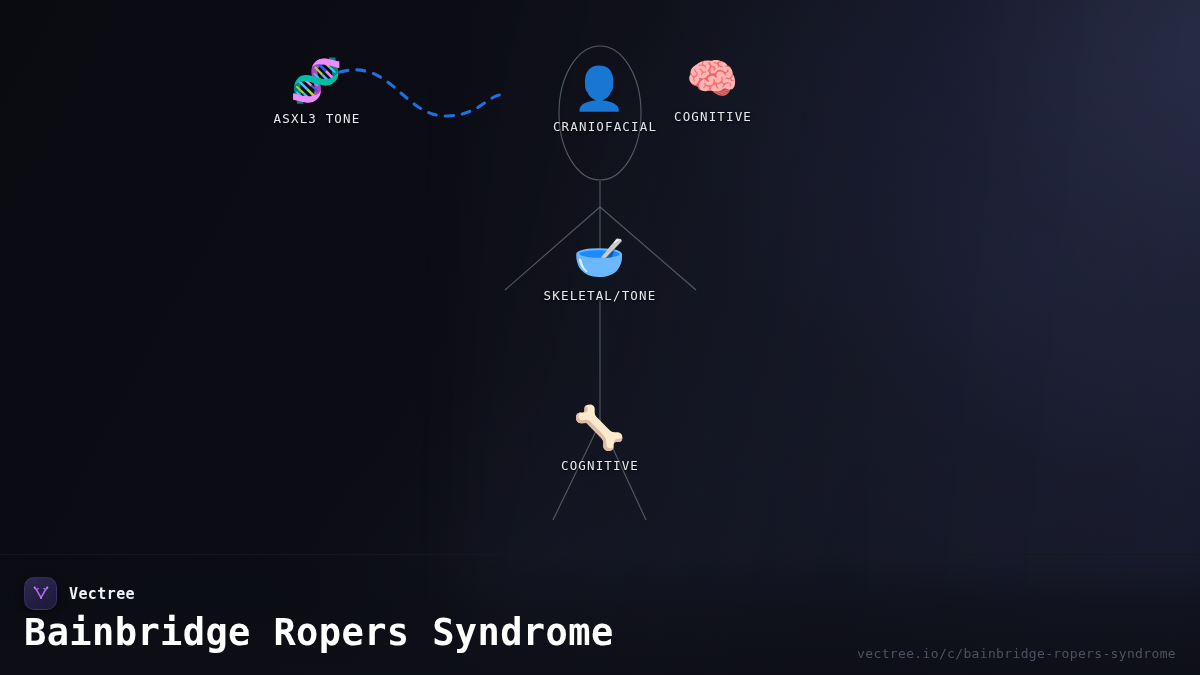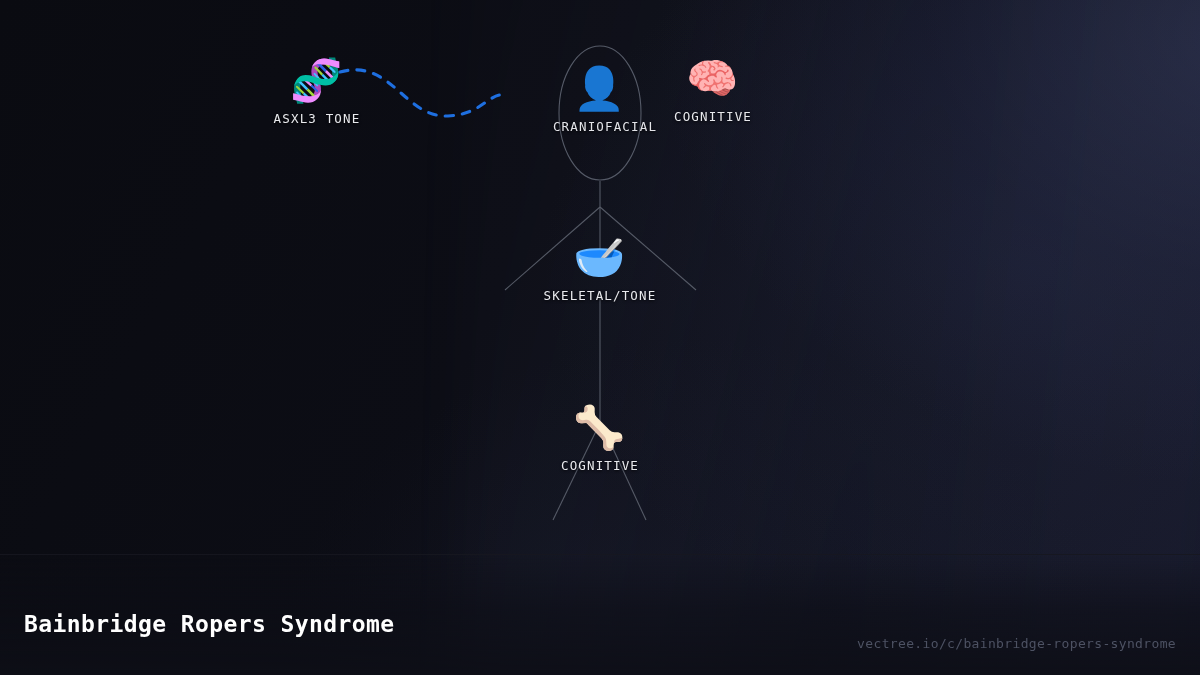--- a/index.html
+++ b/index.html
@@ -96,29 +96,29 @@
   }
   #brand-name {
     font-size:15px;
     font-weight:700;
     color:#f2f3f6;
     letter-spacing:0.4px;
   }
   #page-title {
     position:absolute;
     left:24px; top:56px;
-    font-size:23px;
+    font-size:37px;
     font-weight:700;
     color:#ffffff;
     letter-spacing:0.4px;
     white-space:nowrap;
   }
   #footer-url {
     position:absolute;
-    right:24px; bottom:24px;
+    right:24px; bottom:14px;
     font-size:13px;
     color:#4d5263;
     letter-spacing:0.35px;
     white-space:nowrap;
   }
 </style>
 </head>
 <body>
 
 <div id="stage">
@@ -162,19 +162,32 @@
     <div class="node-label">SKELETAL/TONE</div>
   </div>
 
   <div class="node" style="left:600px; top:439px;">
     <div class="node-emoji">🦴</div>
     <div class="node-label">COGNITIVE</div>
   </div>
 
   <div id="footer">
 
+    <div id="brand-row">
+      <div id="brand-mark">
+        <svg width="20" height="20" viewBox="0 0 24 24" xmlns="http://www.w3.org/2000/svg">
+          <path d="M6.4 6.8 L12 16.4 L17.6 6.8" fill="none" stroke="#b06bf0" stroke-width="1.9" stroke-linecap="round" stroke-linejoin="round"></path>
+          <path d="M6.4 6.8 L4.6 4.6 M6.4 6.8 L8.6 5.4" fill="none" stroke="#b06bf0" stroke-width="1.6" stroke-linecap="round"></path>
+          <path d="M17.6 6.8 L19.4 4.6 M17.6 6.8 L15.4 5.4" fill="none" stroke="#b06bf0" stroke-width="1.6" stroke-linecap="round"></path>
+          <circle cx="4.4" cy="4.3" r="1.25" fill="#c98bf5"></circle>
+          <circle cx="19.6" cy="4.3" r="1.25" fill="#c98bf5"></circle>
+          <circle cx="12" cy="16.9" r="1.15" fill="#c98bf5"></circle>
+        </svg>
+      </div>
+      <div id="brand-name">Vectree</div>
+    </div>
 
     <div id="page-title">Bainbridge Ropers Syndrome</div>
 
     <div id="footer-url">vectree.io/c/bainbridge-ropers-syndrome</div>
   </div>
 
 </div>
 
 </body></html>

